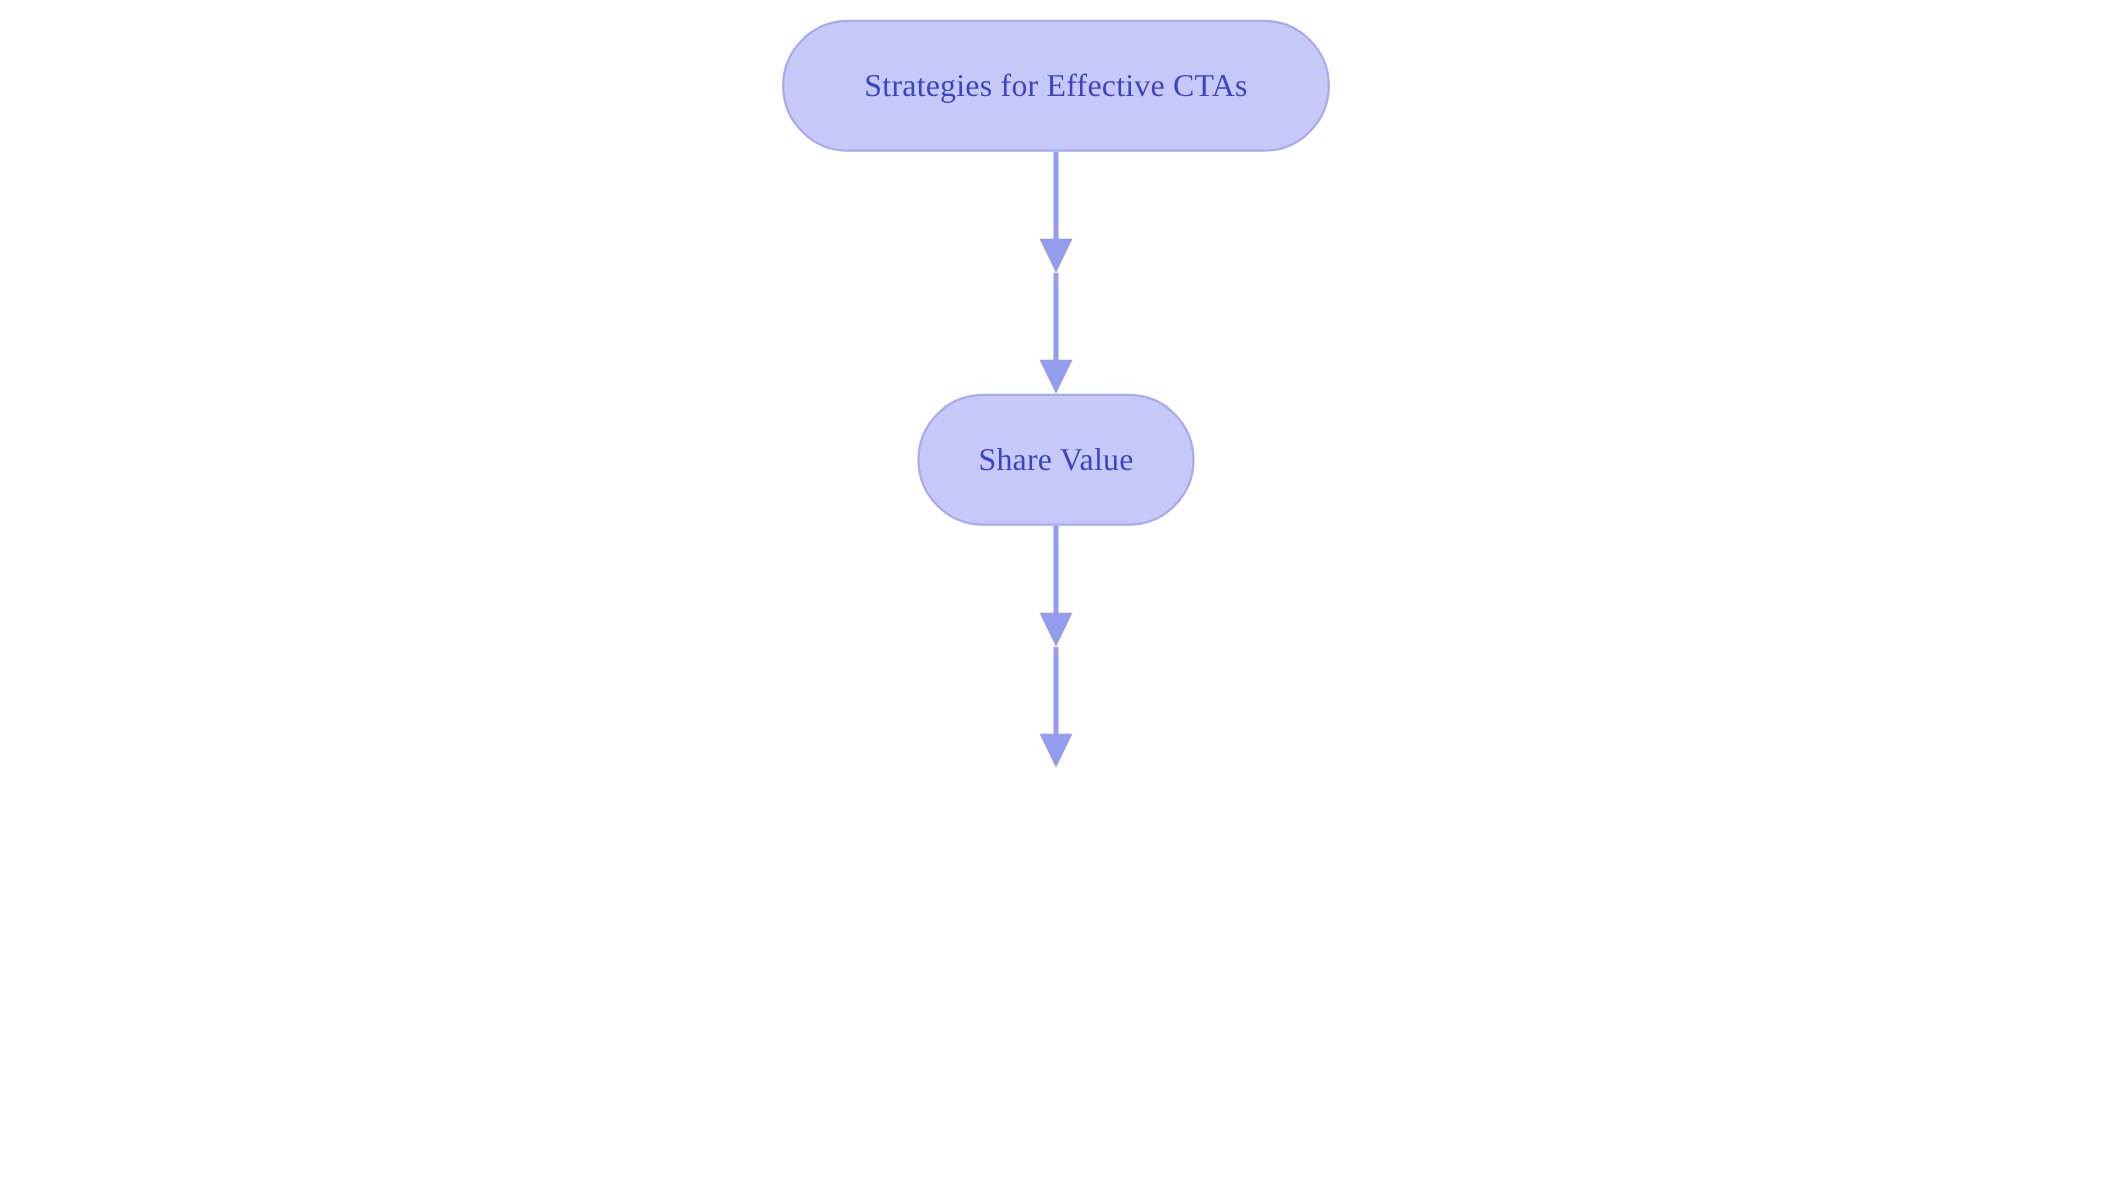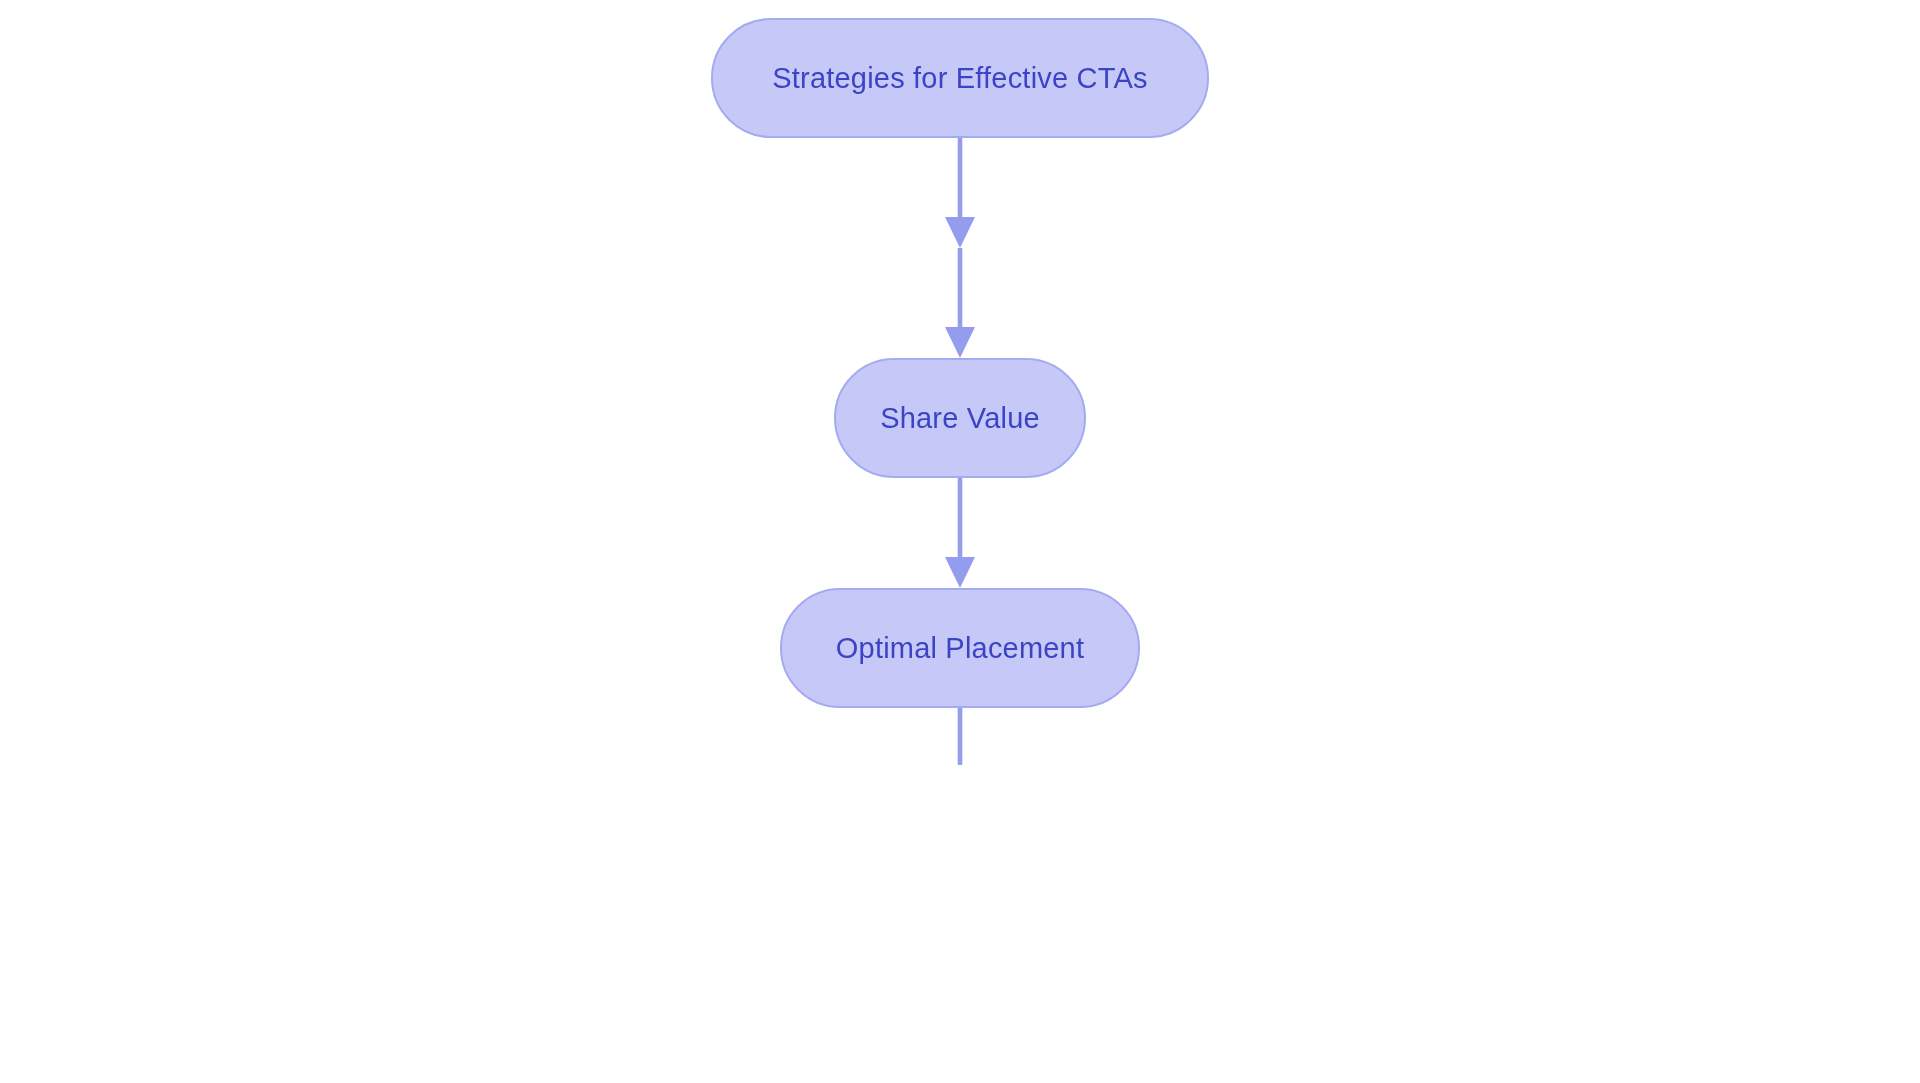--- a/index.html
+++ b/index.html
@@ -5,21 +5,21 @@
   html, body {
     margin: 0;
     padding: 0;
     background: var(--background, #ffffff);
   }
   .canvas {
     position: relative;
     width: 1920px;
     height: 765px;
     background: var(--background, #ffffff);
-    font-family: Liberation Sans, sans-serif;
+    font-family: Liberation Serif, serif;
     display: flex;
     flex-direction: column;
     align-items: center;
     padding-top: 18px;
     box-sizing: border-box;
     overflow: hidden;
   }
   .flow-node {
     height: 120px;
     border-radius: 60px;
@@ -79,23 +79,20 @@
     <span>Share Value</span>
   </div>
 
   <div class="connector">
     <svg width="32" height="110" viewBox="0 0 32 110" aria-hidden="true">
       <rect x="13.7" y="0" width="4.6" height="82" fill="currentColor"></rect>
       <polygon points="1,79 31,79 16,110" fill="currentColor"></polygon>
     </svg>
   </div>
 
-  <div class="flow-node n4">
-    <span>Optimal Placement</span>
-  </div>
 
   <div class="connector">
     <svg width="32" height="110" viewBox="0 0 32 110" aria-hidden="true">
       <rect x="13.7" y="0" width="4.6" height="82" fill="currentColor"></rect>
       <polygon points="1,79 31,79 16,110" fill="currentColor"></polygon>
     </svg>
   </div>
 
 
 </div>

